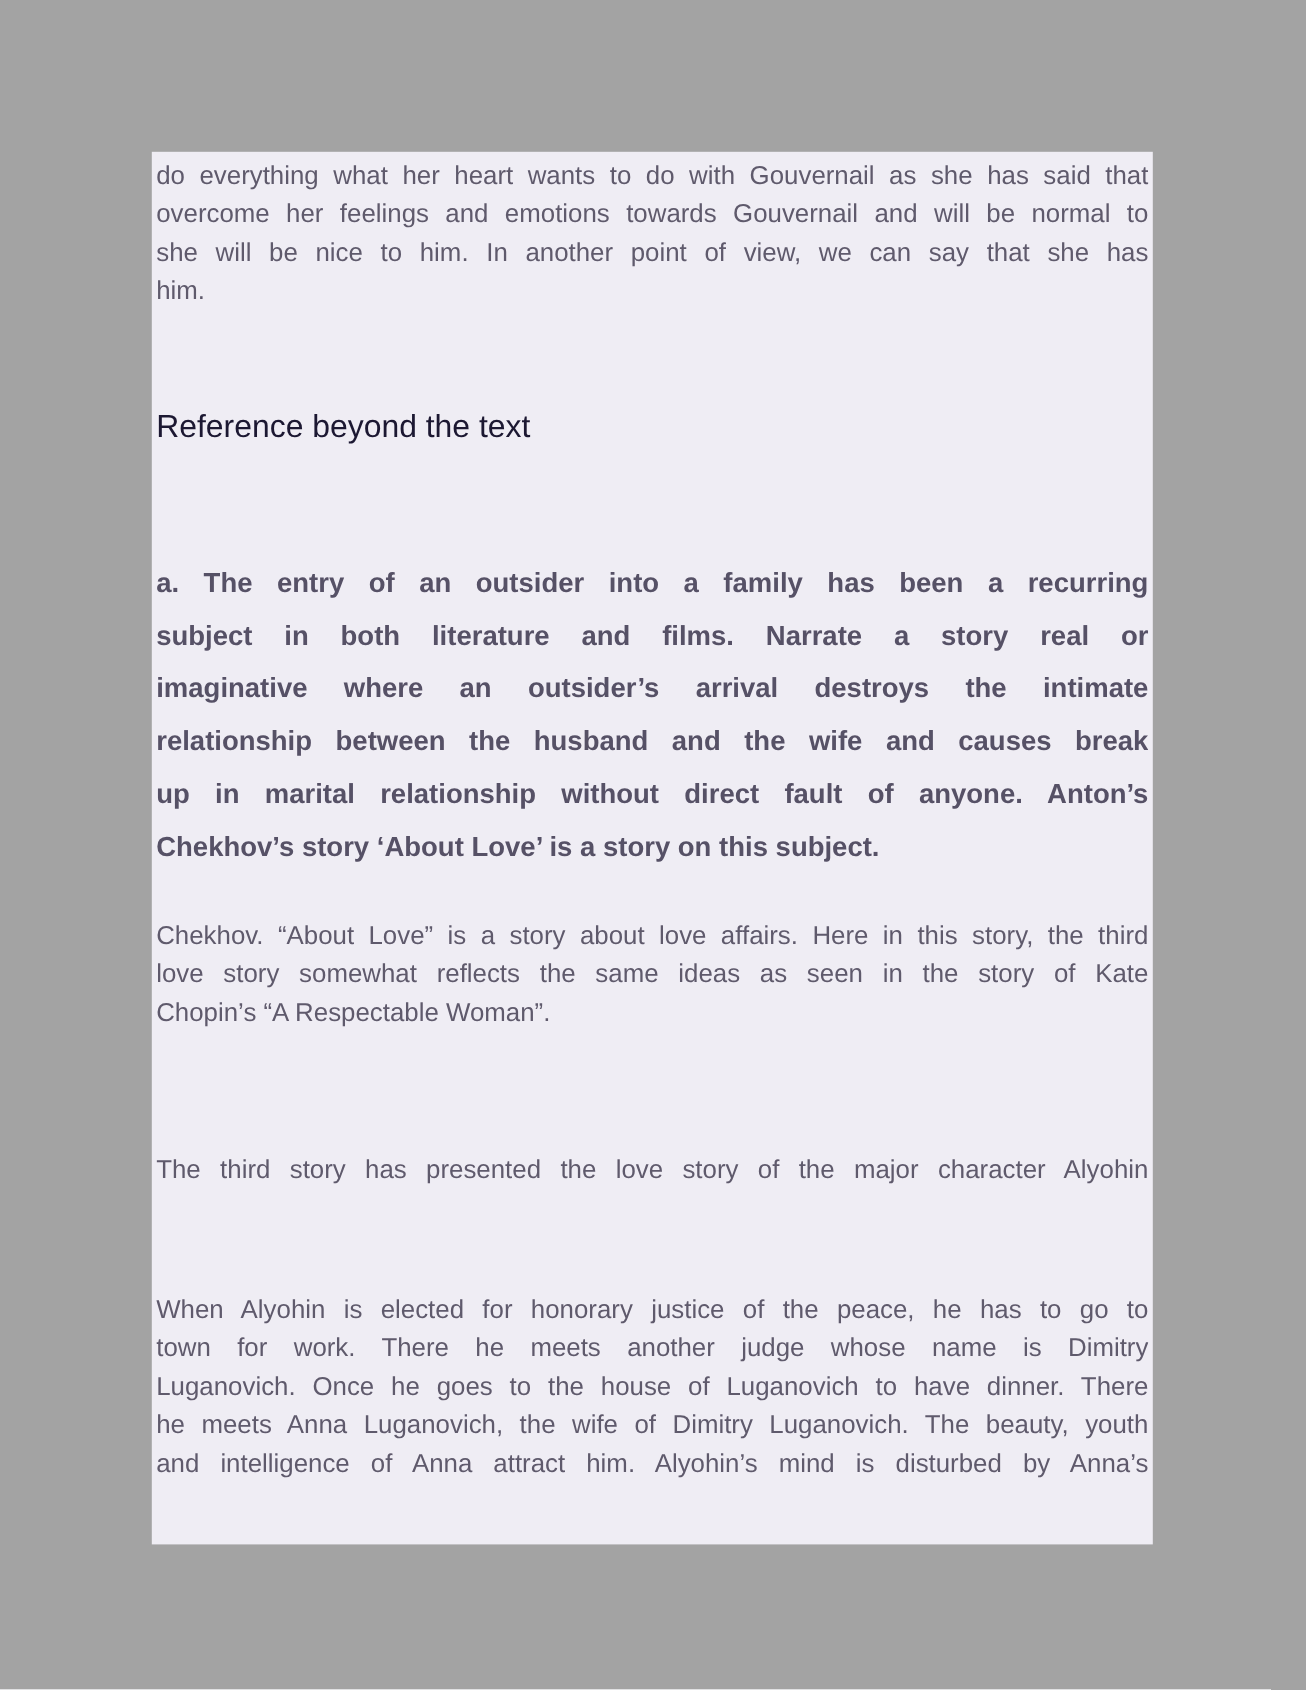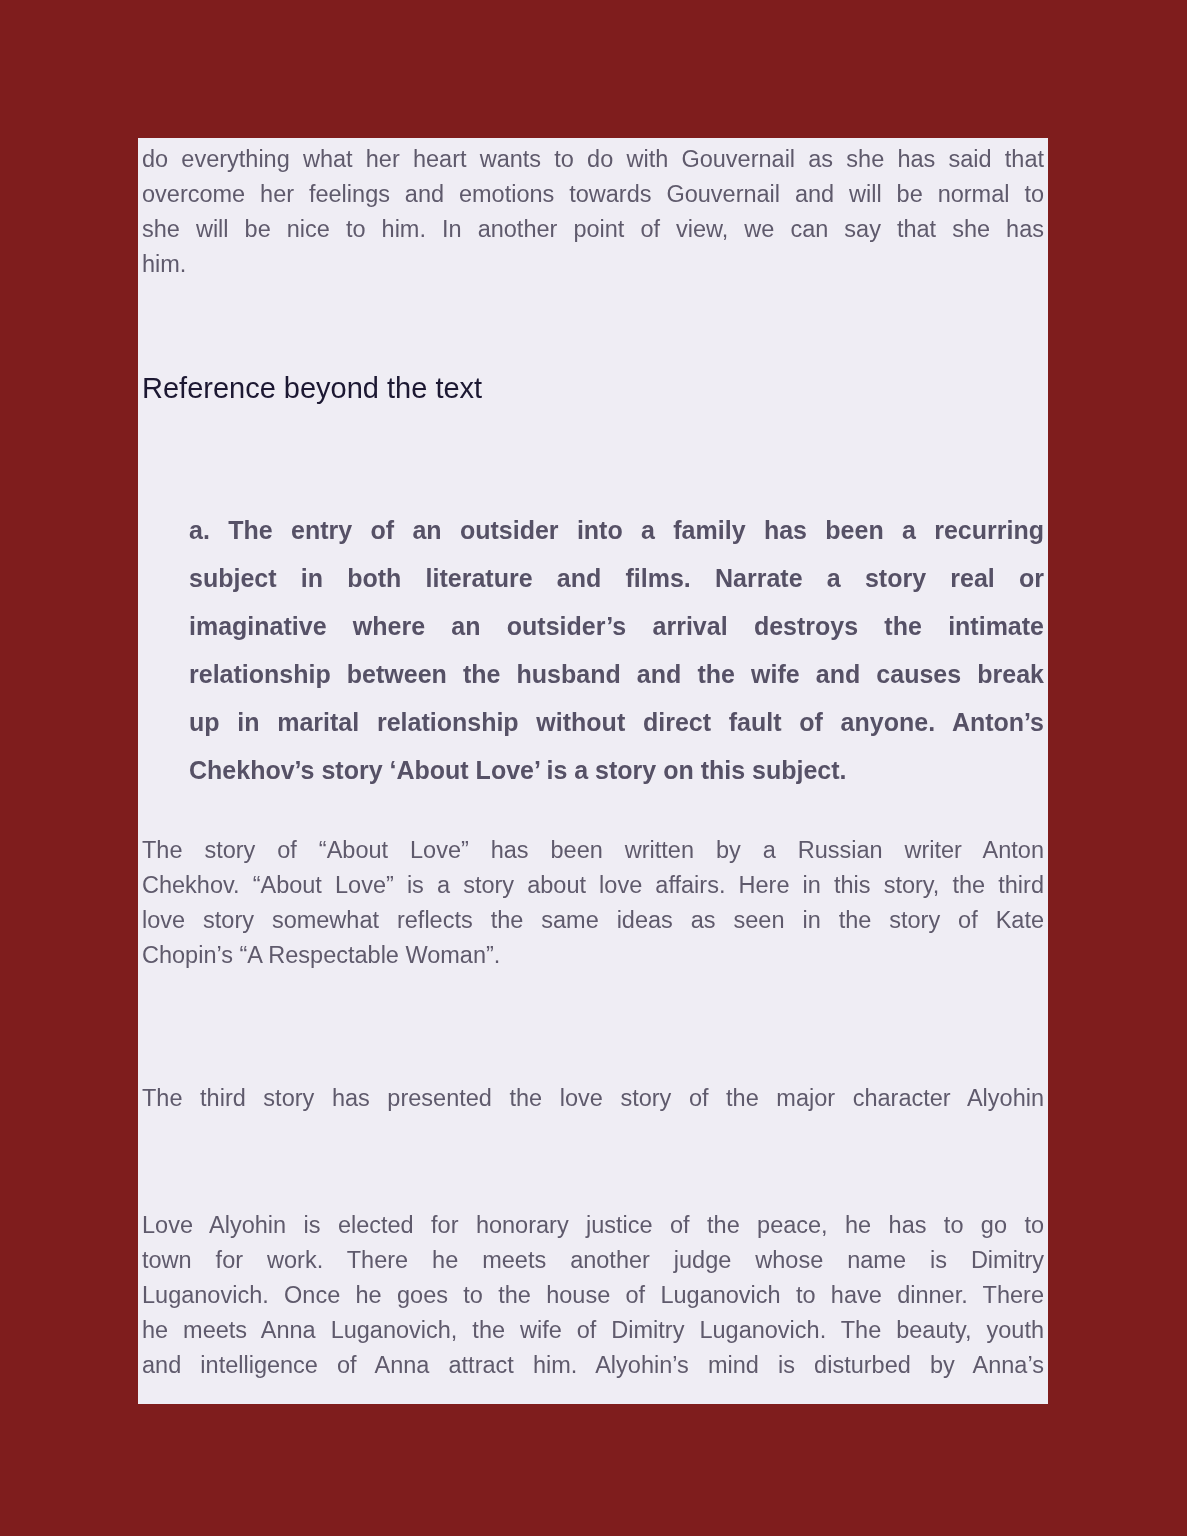--- a/index.html
+++ b/index.html
@@ -4,21 +4,21 @@
 <style>
   html, body {
     margin: 0;
     padding: 0;
     background: #ffffff;
   }
   .page {
     position: relative;
     width: 1187px;
     height: 1536px;
-    background: #7f1d1d;
+    background: #a3a3a3;
     overflow: hidden;
     font-family: "Liberation Sans", sans-serif;
   }
   .text-block {
     position: absolute;
     left: 138px;
     top: 138px;
     width: 910px;
     height: 1266px;
     background: #efedf4;
@@ -51,21 +51,21 @@
   .doc-heading {
     margin: 86px 0 0 0;
     font-size: 29px;
     font-weight: normal;
     line-height: 40px;
     height: 40px;
     color: #1c1832;
     white-space: nowrap;
     overflow: hidden;
   }
-  .question-para { margin-top: 98px; margin-left: 47px; }
+  .question-para { margin-top: 98px; }
   .para-about    { margin-top: 39px; }
   .para-third    { margin-top: 108px; }
   .para-when     { margin-top: 92px; }
 </style>
 </head>
 <body>
 
 <div class="page">
   <div class="text-block">
 
@@ -81,32 +81,31 @@
     <div class="para question-para">
       <div class="line">a. The entry of an outsider into a family has been a recurring</div>
       <div class="line">subject in both literature and films. Narrate a story real or</div>
       <div class="line">imaginative where an outsider’s arrival destroys the intimate</div>
       <div class="line">relationship between the husband and the wife and causes break</div>
       <div class="line">up in marital relationship without direct fault of anyone. Anton’s</div>
       <div class="line line--last">Chekhov’s story ‘About Love’ is a story on this subject.</div>
     </div>
 
     <div class="para body-para para-about">
-      <div class="line">The story of “About Love” has been written by a Russian writer Anton</div>
       <div class="line">Chekhov. “About Love” is a story about love affairs. Here in this story, the third</div>
       <div class="line">love story somewhat reflects the same ideas as seen in the story of Kate</div>
       <div class="line line--last">Chopin’s “A Respectable Woman”.</div>
     </div>
 
     <div class="para body-para para-third">
       <div class="line">The third story has presented the love story of the major character Alyohin</div>
     </div>
 
     <div class="para body-para para-when">
-      <div class="line">Love Alyohin is elected for honorary justice of the peace, he has to go to</div>
+      <div class="line">When Alyohin is elected for honorary justice of the peace, he has to go to</div>
       <div class="line">town for work. There he meets another judge whose name is Dimitry</div>
       <div class="line">Luganovich. Once he goes to the house of Luganovich to have dinner. There</div>
       <div class="line">he meets Anna Luganovich, the wife of Dimitry Luganovich. The beauty, youth</div>
       <div class="line">and intelligence of Anna attract him. Alyohin’s mind is disturbed by Anna’s</div>
     </div>
 
   </div>
 </div>
 
 </body></html>

